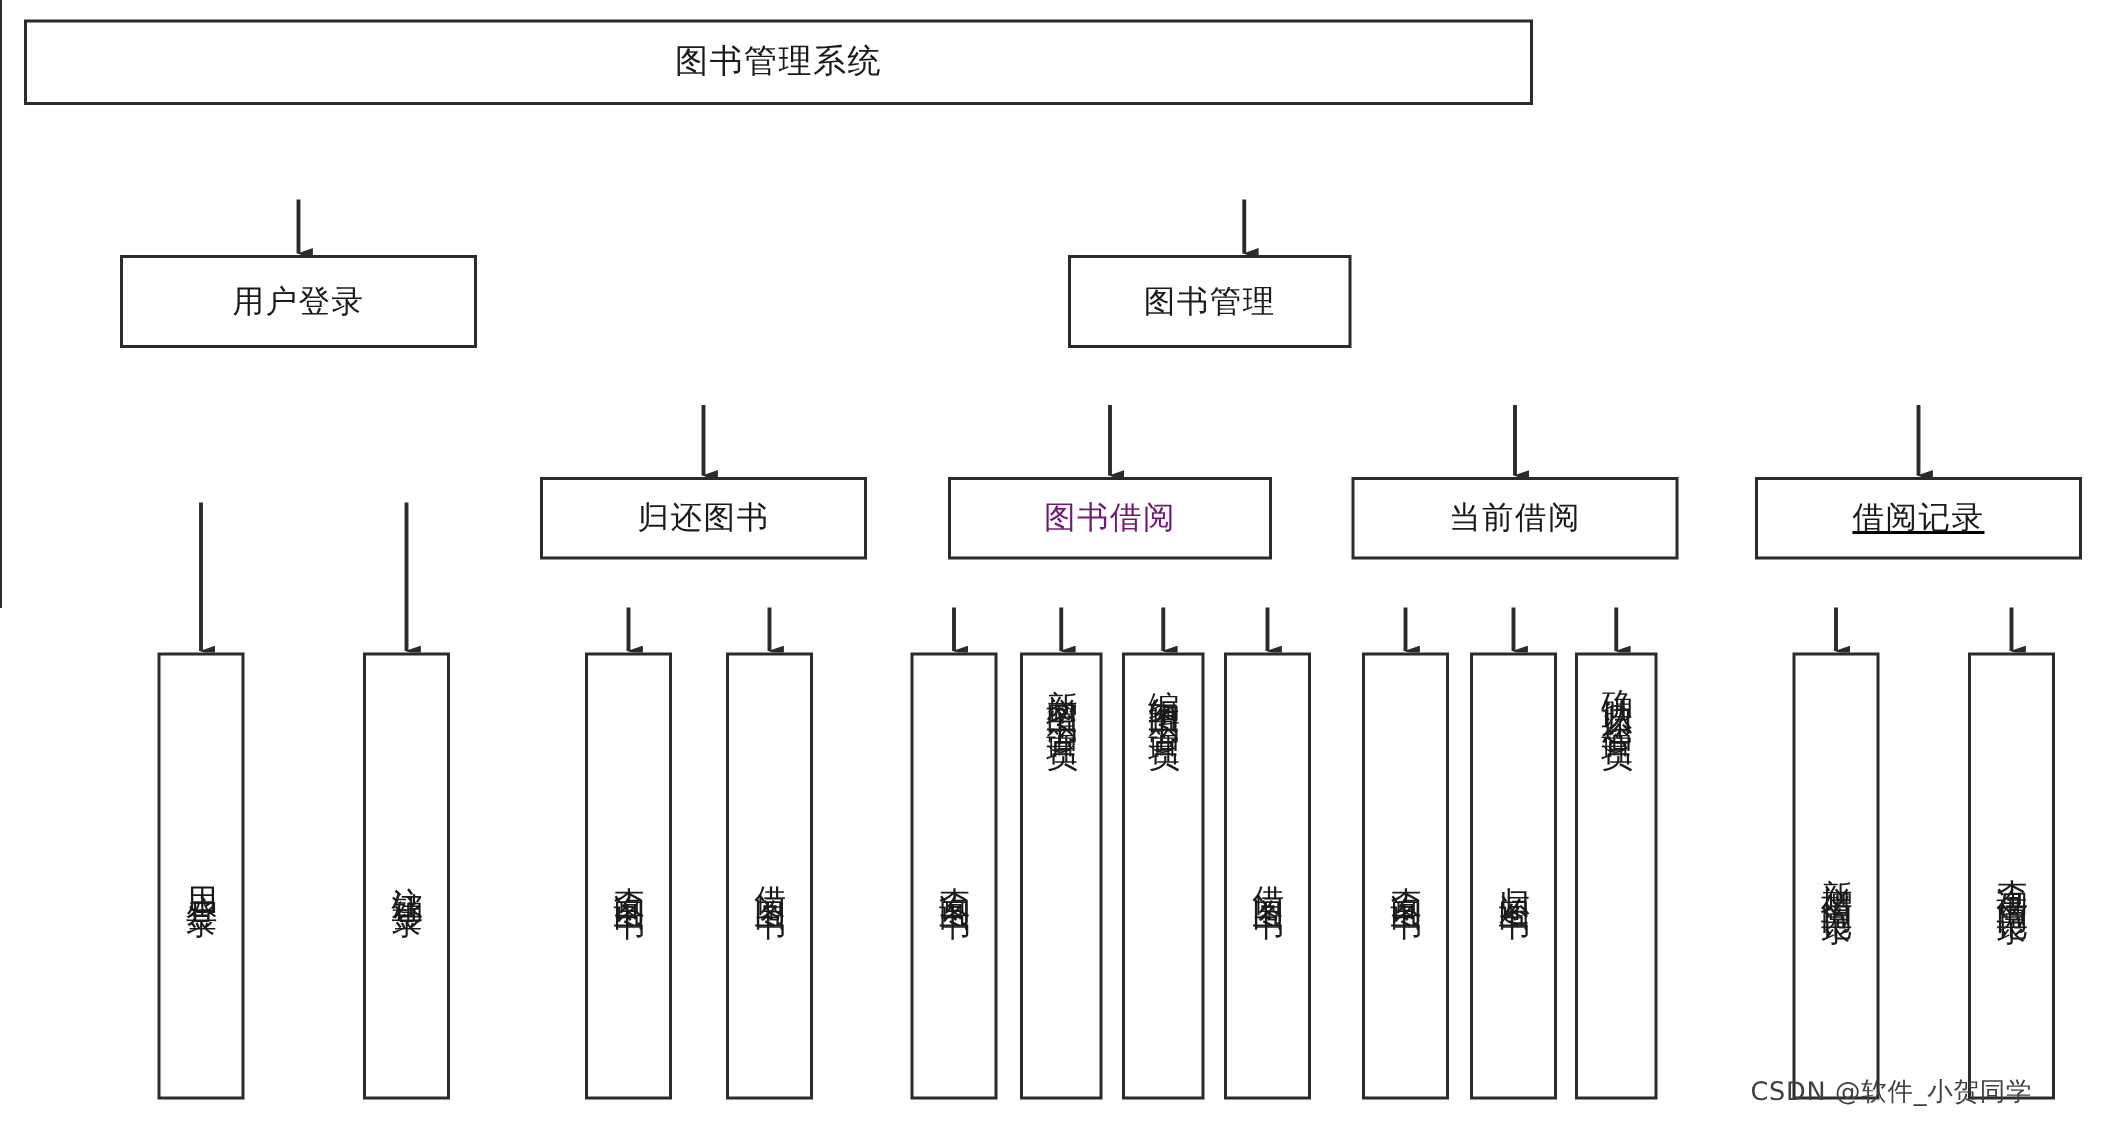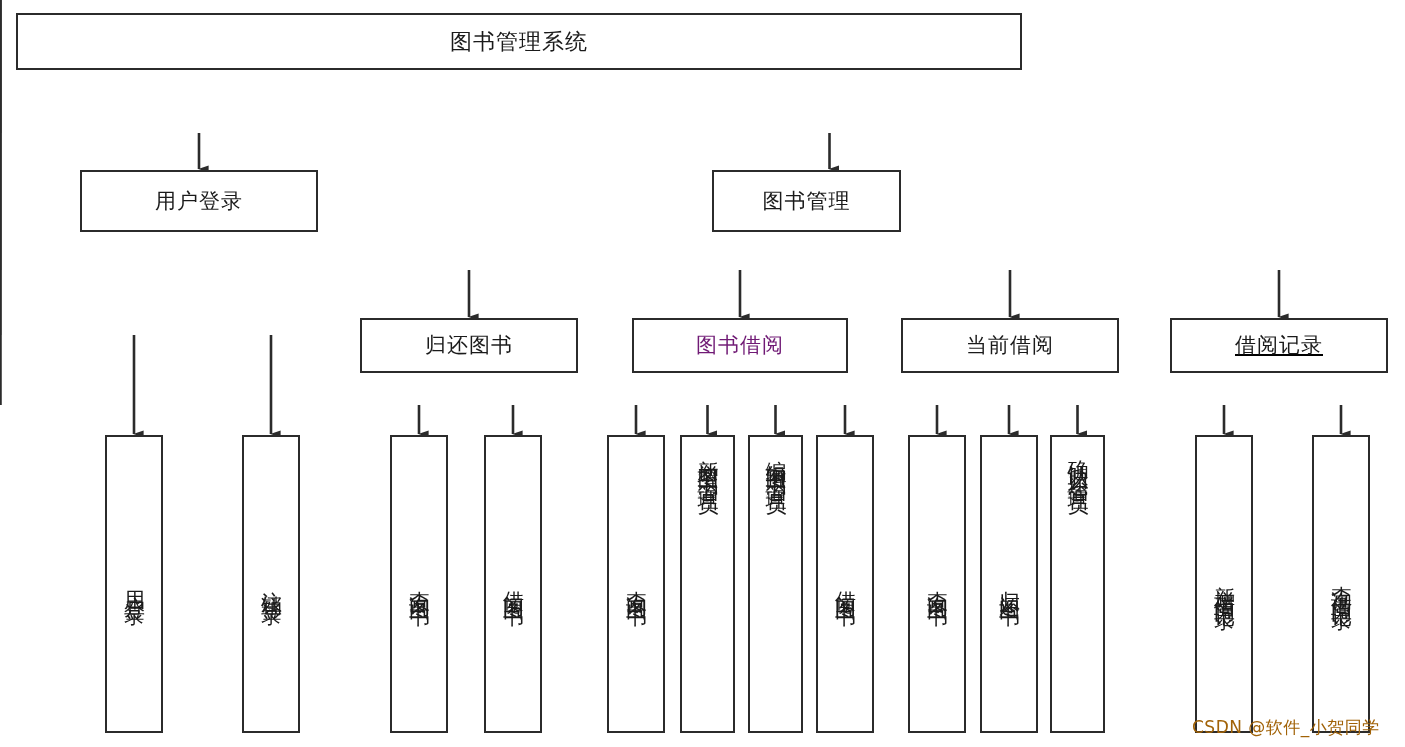--- a/index.html
+++ b/index.html
@@ -165,15 +165,15 @@
         <span class="leaf-label" style="color: rgb(26, 26, 26);">确认归还（管理员）</span>
       </div>
       <div class="leaf-box centered" style="left: 1195px; top: 435px; width: 58px; height: 298px; border-color: rgb(43, 43, 43); background: rgb(255, 255, 255);">
         <span class="leaf-label" style="color: rgb(26, 26, 26);">新增借阅记录</span>
       </div>
       <div class="leaf-box centered" style="left: 1312px; top: 435px; width: 58px; height: 298px; border-color: rgb(43, 43, 43); background: rgb(255, 255, 255);">
         <span class="leaf-label" style="color: rgb(26, 26, 26);">查询借阅记录</span>
       </div>
     </div>
 
-  <div class="watermark" style="left: 1192px; top: 716px; color: #a16207;">CSDN @软件_小贺同学</div>
+  <div class="watermark" style="left: 1167px; top: 716px; color: #404040;">CSDN @软件_小贺同学</div>
 
 </div>
 
 </body></html>

